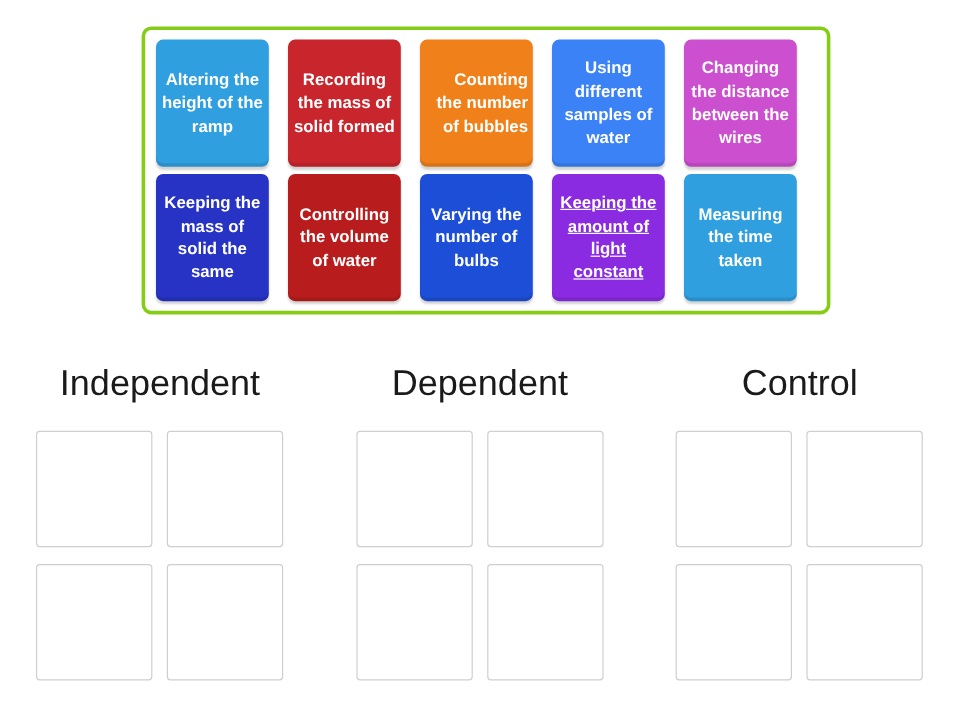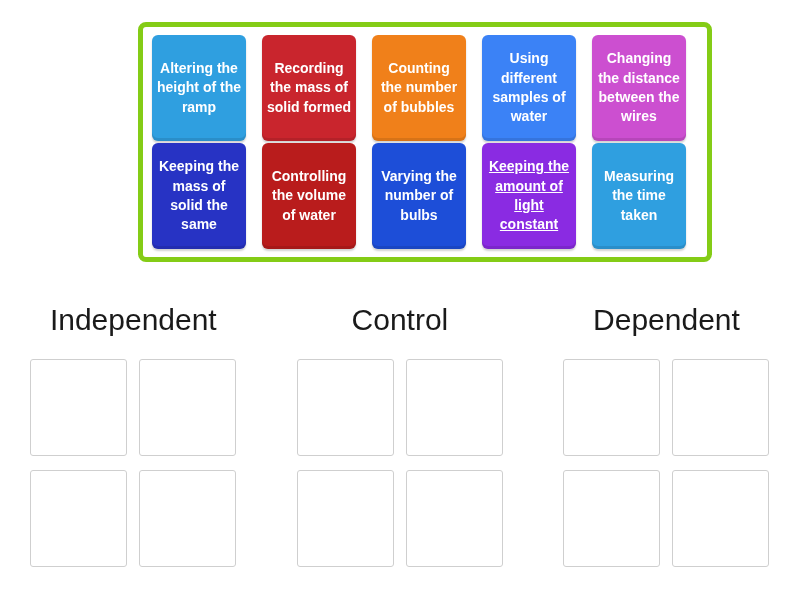--- a/index.html
+++ b/index.html
@@ -21,28 +21,27 @@
   }
 
   
   .tile-bank {
     position: absolute;
     left: 118px;
     top: 22px;
     width: 574px;
     height: 240px;
     box-sizing: border-box;
-    border: 5px solid #84cc16;
+    border: 3px solid #84cc16;
     border-radius: 8px;
     background: #ffffff;
     padding: 8px 9px;
     display: flex;
     flex-direction: column;
     justify-content: space-between;
-    margin-left: 20px;
   }
 
   .tile-row {
     display: flex;
     flex-direction: row;
     justify-content: flex-start;
     gap: 16px;
     height: 106px;
   }
 
@@ -119,21 +118,21 @@
 <div class="page">
 
   <div class="tile-bank">
     <div class="tile-row">
       <div class="tile" style="background-color: rgb(47, 159, 224);">
         <span class="tile-text">Altering the height of the ramp</span>
       </div>
       <div class="tile" style="background-color: rgb(201, 37, 45);">
         <span class="tile-text">Recording the mass of solid formed</span>
       </div>
-      <div class="tile" style="background-color: rgb(240, 128, 26);">
+      <div class="tile" style="background-color: rgb(240, 128, 26); text-align: right;">
         <span class="tile-text">Counting the number of bubbles</span>
       </div>
       <div class="tile" style="background-color: #3b82f6;">
         <span class="tile-text">Using different samples of water</span>
       </div>
       <div class="tile" style="background-color: rgb(204, 79, 208);">
         <span class="tile-text">Changing the distance between the wires</span>
       </div>
     </div>
 
@@ -162,31 +161,31 @@
       <div class="category-title">Independent</div>
       <div class="slot-grid">
         <div class="slot"></div>
         <div class="slot"></div>
         <div class="slot"></div>
         <div class="slot"></div>
       </div>
     </div>
 
     <div class="category">
-      <div class="category-title">Control</div>
+      <div class="category-title">Dependent</div>
       <div class="slot-grid">
         <div class="slot"></div>
         <div class="slot"></div>
         <div class="slot"></div>
         <div class="slot"></div>
       </div>
     </div>
 
     <div class="category">
-      <div class="category-title">Dependent</div>
+      <div class="category-title">Control</div>
       <div class="slot-grid">
         <div class="slot"></div>
         <div class="slot"></div>
         <div class="slot"></div>
         <div class="slot"></div>
       </div>
     </div>
 
   </div>
 

